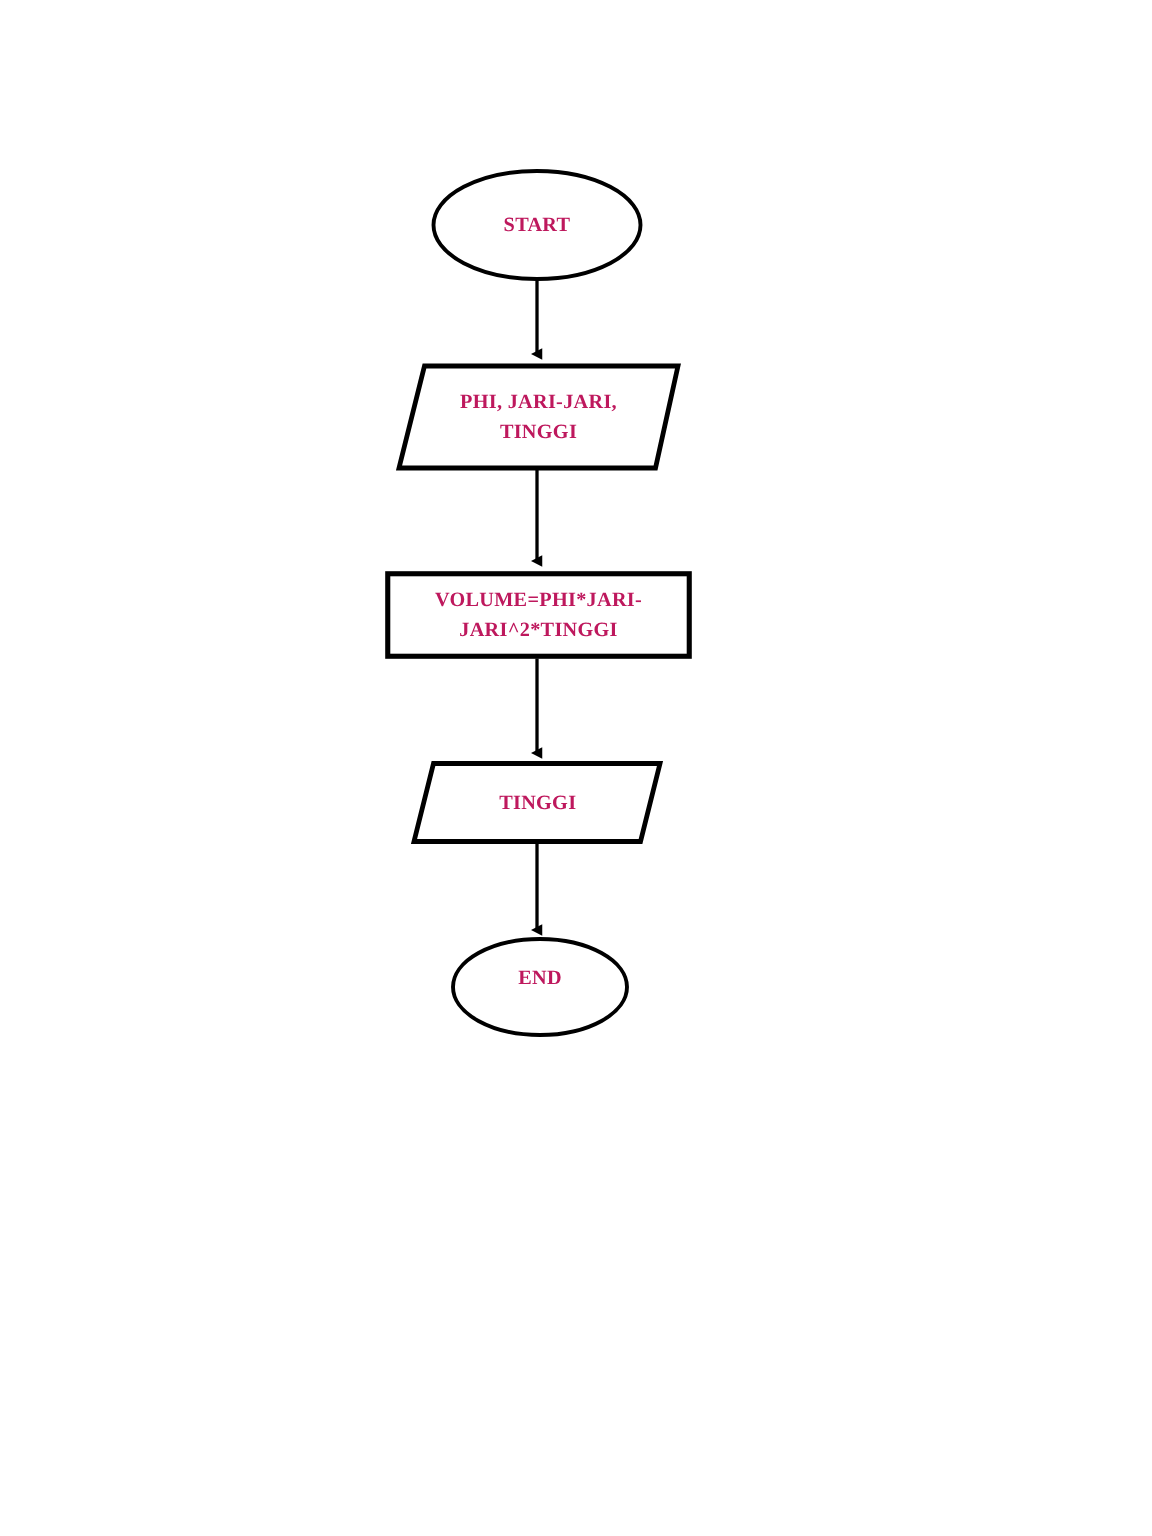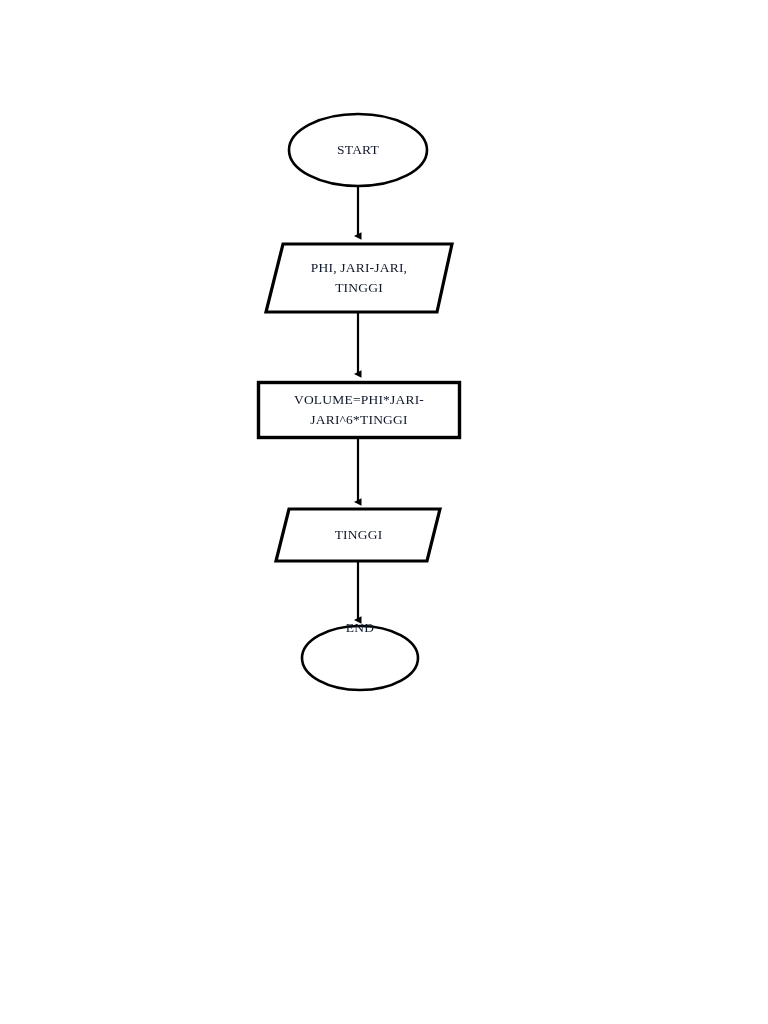--- a/index.html
+++ b/index.html
@@ -18,22 +18,22 @@
     position: absolute;
     left: 0;
     top: 0;
     width: 768px;
     height: 1024px;
   }
   .node-label {
     position: absolute;
     text-align: center;
     font-family: "Liberation Serif", "DejaVu Serif", serif;
-    font-weight: normal;
-    color: #0f172a;
+    font-weight: bold;
+    color: #be185d;
     letter-spacing: 0.2px;
     line-height: 1.45;
     white-space: pre-line;
     display: flex;
     align-items: center;
     justify-content: center;
     pointer-events: none;
   }
   #label-start {
     left: 289px; top: 114px; width: 138px; height: 72px;
@@ -45,21 +45,21 @@
   }
   #label-process {
     left: 258px; top: 382px; width: 202px; height: 56px;
     font-size: 13.5px;
   }
   #label-output {
     left: 277px; top: 508px; width: 163px; height: 54px;
     font-size: 13.5px;
   }
   #label-end {
-    left: 302px; top: 596px; width: 116px; height: 64px;
+    left: 302px; top: 620px; width: 116px; height: 64px;
     font-size: 13.5px;
   }
 </style>
 </head>
 <body>
 
 <svg id="flow-canvas" viewBox="0 0 768 1024" xmlns="http://www.w3.org/2000/svg">
 
   <defs>
     <marker id="arrowhead" markerWidth="9" markerHeight="9" refX="4.4" refY="4.4" orient="auto" markerUnits="userSpaceOnUse">
@@ -85,17 +85,17 @@
 
   <ellipse cx="360" cy="658" rx="58" ry="32" fill="#ffffff" stroke="#000000" stroke-width="2.6"></ellipse>
 </svg>
 
 <div class="node-label" id="label-start">START</div>
 
 <div class="node-label" id="label-input">PHI, JARI-JARI,
 TINGGI</div>
 
 <div class="node-label" id="label-process">VOLUME=PHI*JARI-
-JARI^6*TINGGI</div>
+JARI^2*TINGGI</div>
 
 <div class="node-label" id="label-output">TINGGI</div>
 
 <div class="node-label" id="label-end">END</div>
 
 </body></html>

